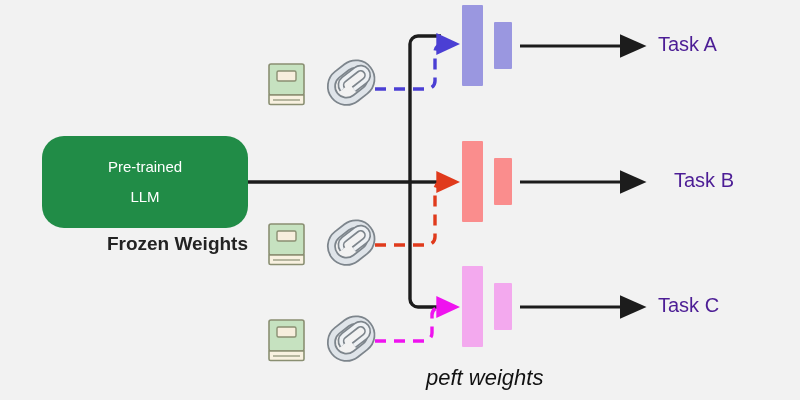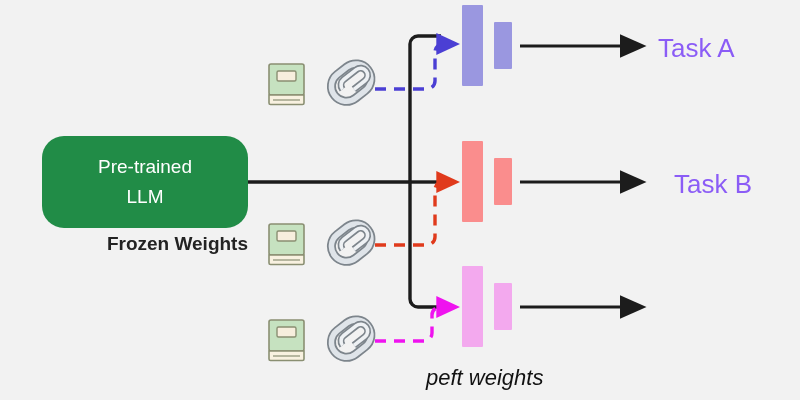--- a/index.html
+++ b/index.html
@@ -24,21 +24,21 @@
     top: 136px;
     width: 206px;
     height: 92px;
     background: #218c47;
     border-radius: 22px;
     display: flex;
     flex-direction: column;
     align-items: center;
     justify-content: center;
     color: #ffffff;
-    font-size: 19px;
+    font-size: 15px;
     line-height: 30px;
     text-align: center;
   }
   .llm-line { display: block; }
   .frozen-label {
     position: absolute;
     left: 42px;
     top: 233px;
     width: 206px;
     text-align: right;
@@ -67,22 +67,22 @@
   }
   .bar-short {
     position: absolute;
     width: 18px;
     height: 47px;
     border-radius: 1px;
   }
   
   .task-label {
     position: absolute;
-    font-size: 26px;
-    color: #8b5cf6;
+    font-size: 20px;
+    color: #4c1d95;
     white-space: nowrap;
   }
   .peft-label {
     position: absolute;
     font-size: 22px;
     color: #121212;
     white-space: nowrap;
   }
   svg.overlay {
     position: absolute;
@@ -200,14 +200,15 @@
   <div class="bar-tall" style="left:462px; top:141px; background:#fa8d8d;"></div>
   <div class="bar-short" style="left:494px; top:158px; background:#fa8d8d;"></div>
 
   <div class="bar-tall" style="left:462px; top:266px; background:#f3a9ee;"></div>
   <div class="bar-short" style="left:494px; top:283px; background:#f3a9ee;"></div>
 
   <div class="peft-label" style="left:426px; top:365px;font-style:italic;">peft weights</div>
 
   <div class="task-label" style="left:658px; top:33px;">Task A</div>
   <div class="task-label" style="left:674px; top:169px;">Task B</div>
+  <div class="task-label" style="left:658px; top:294px;">Task C</div>
 
 </div>
 
 </body></html>

